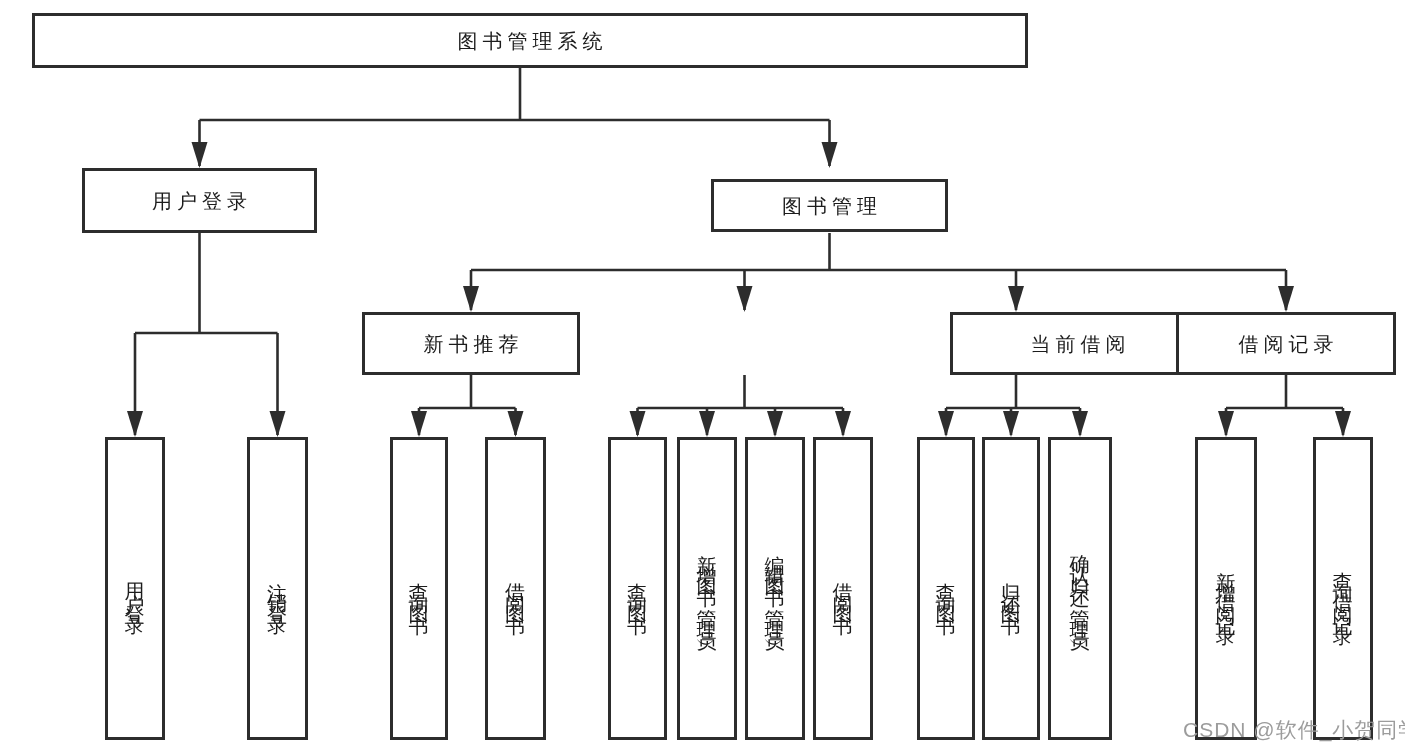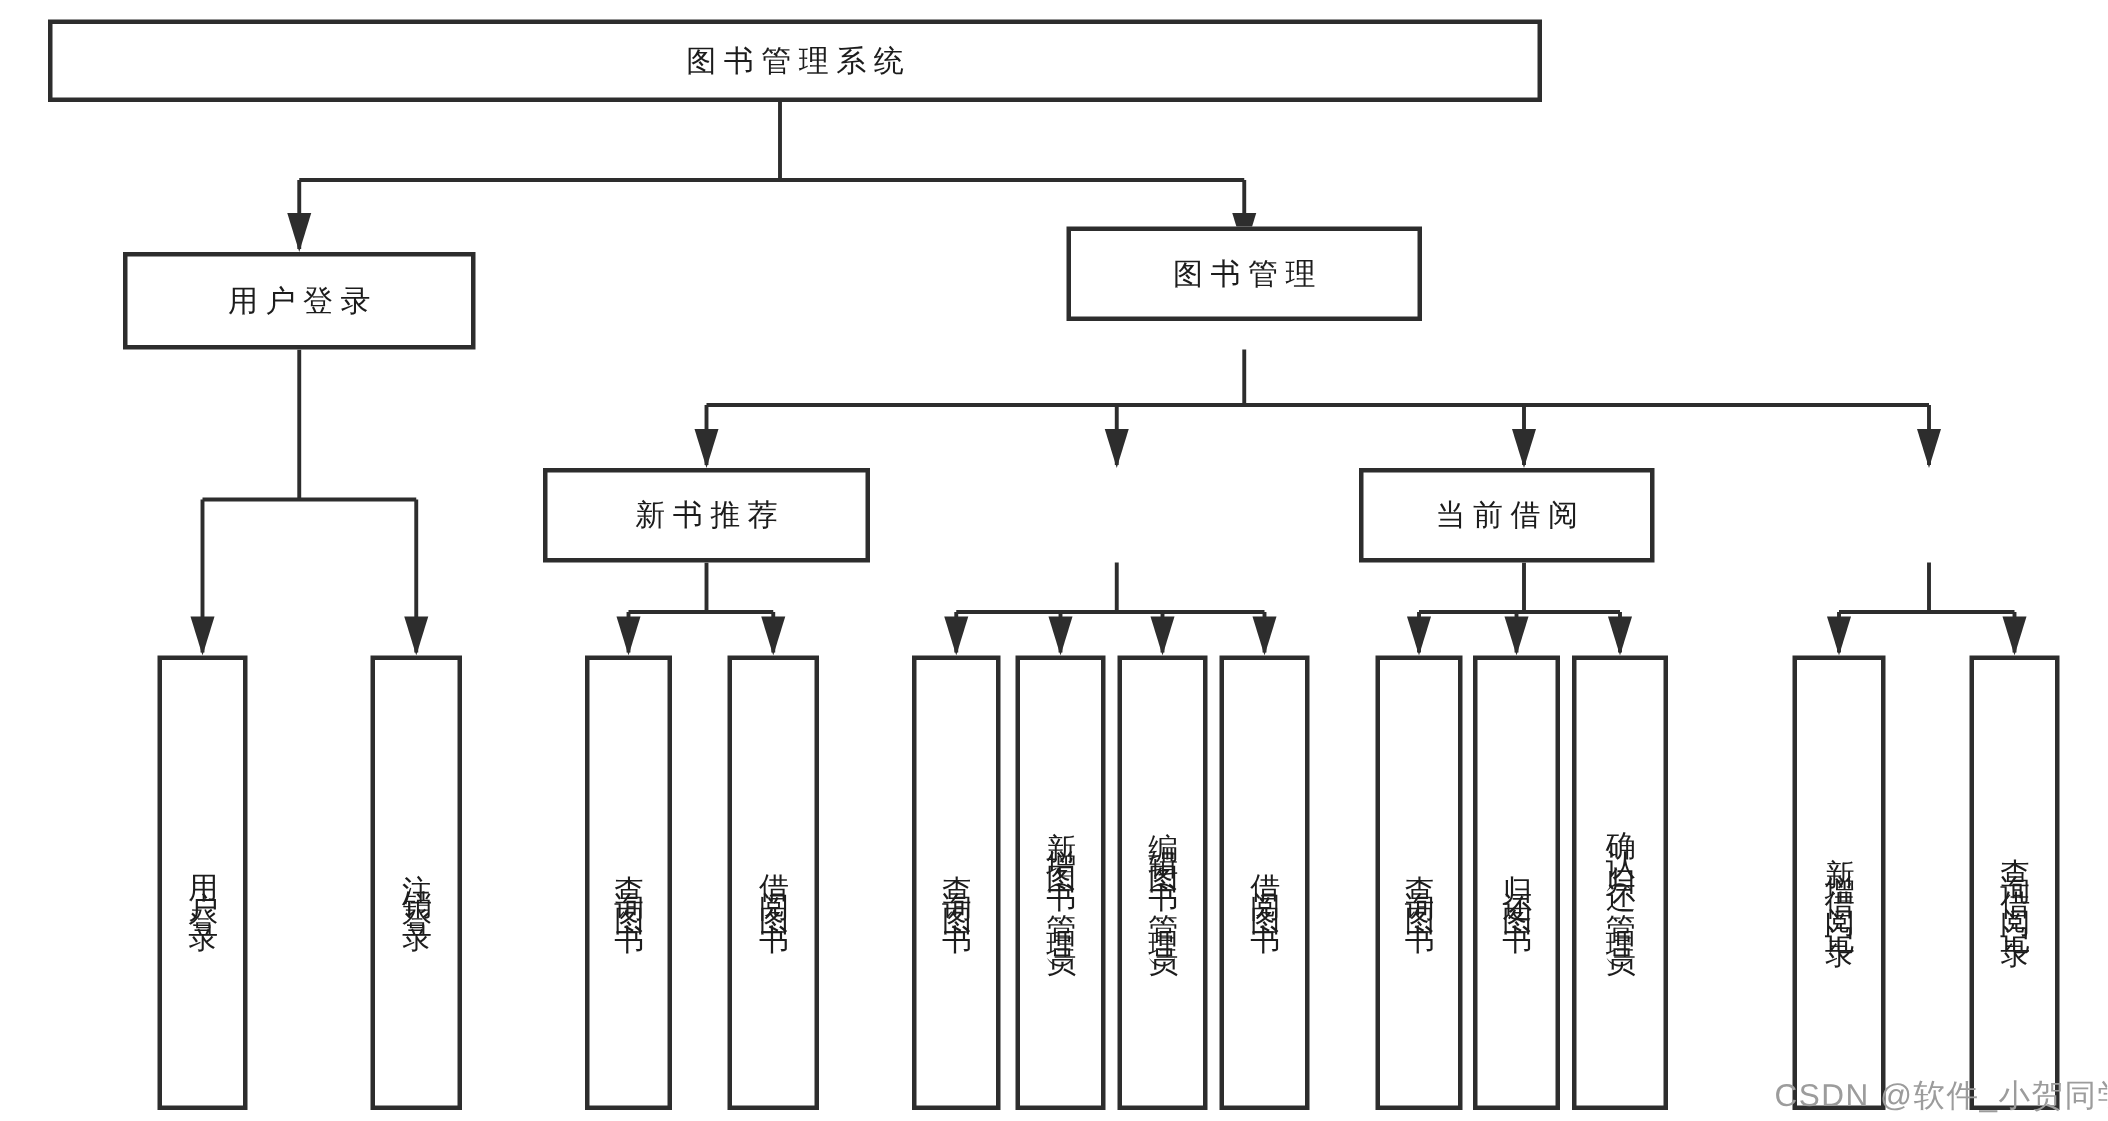--- a/index.html
+++ b/index.html
@@ -116,29 +116,32 @@
     </g>
   </svg>
 
   <div class="node h" style="left:32px;top:13px;width:996px;height:55px">
     <span>图书管理系统</span>
   </div>
 
   <div class="node h" style="left:82px;top:168px;width:235px;height:65px">
     <span>用户登录</span>
   </div>
-  <div class="node h" style="left:711px;top:151px;width:237px;height:63px">
+  <div class="node h" style="left:711px;top:179px;width:237px;height:53px">
     <span>图书管理</span>
   </div>
 
   <div class="node h" style="left:362px;top:312px;width:218px;height:63px">
     <span>新书推荐</span>
   </div>
-  <div class="node h" style="left:906px;top:312px;width:197px;height:63px">
+  <div class="node h" style="left:950px;top:312px;width:256px;height:63px">
     <span>当前借阅</span>
+  </div>
+  <div class="node h" style="left:1176px;top:312px;width:220px;height:63px">
+    <span>借阅记录</span>
   </div>
 
   <div class="node v" style="left:105px;top:437px;width:60px;height:303px">
     <span>用户登录</span>
   </div>
   <div class="node v" style="left:247px;top:437px;width:61px;height:303px">
     <span>注销登录</span>
   </div>
 
   <div class="node v" style="left:390px;top:437px;width:58px;height:303px">

